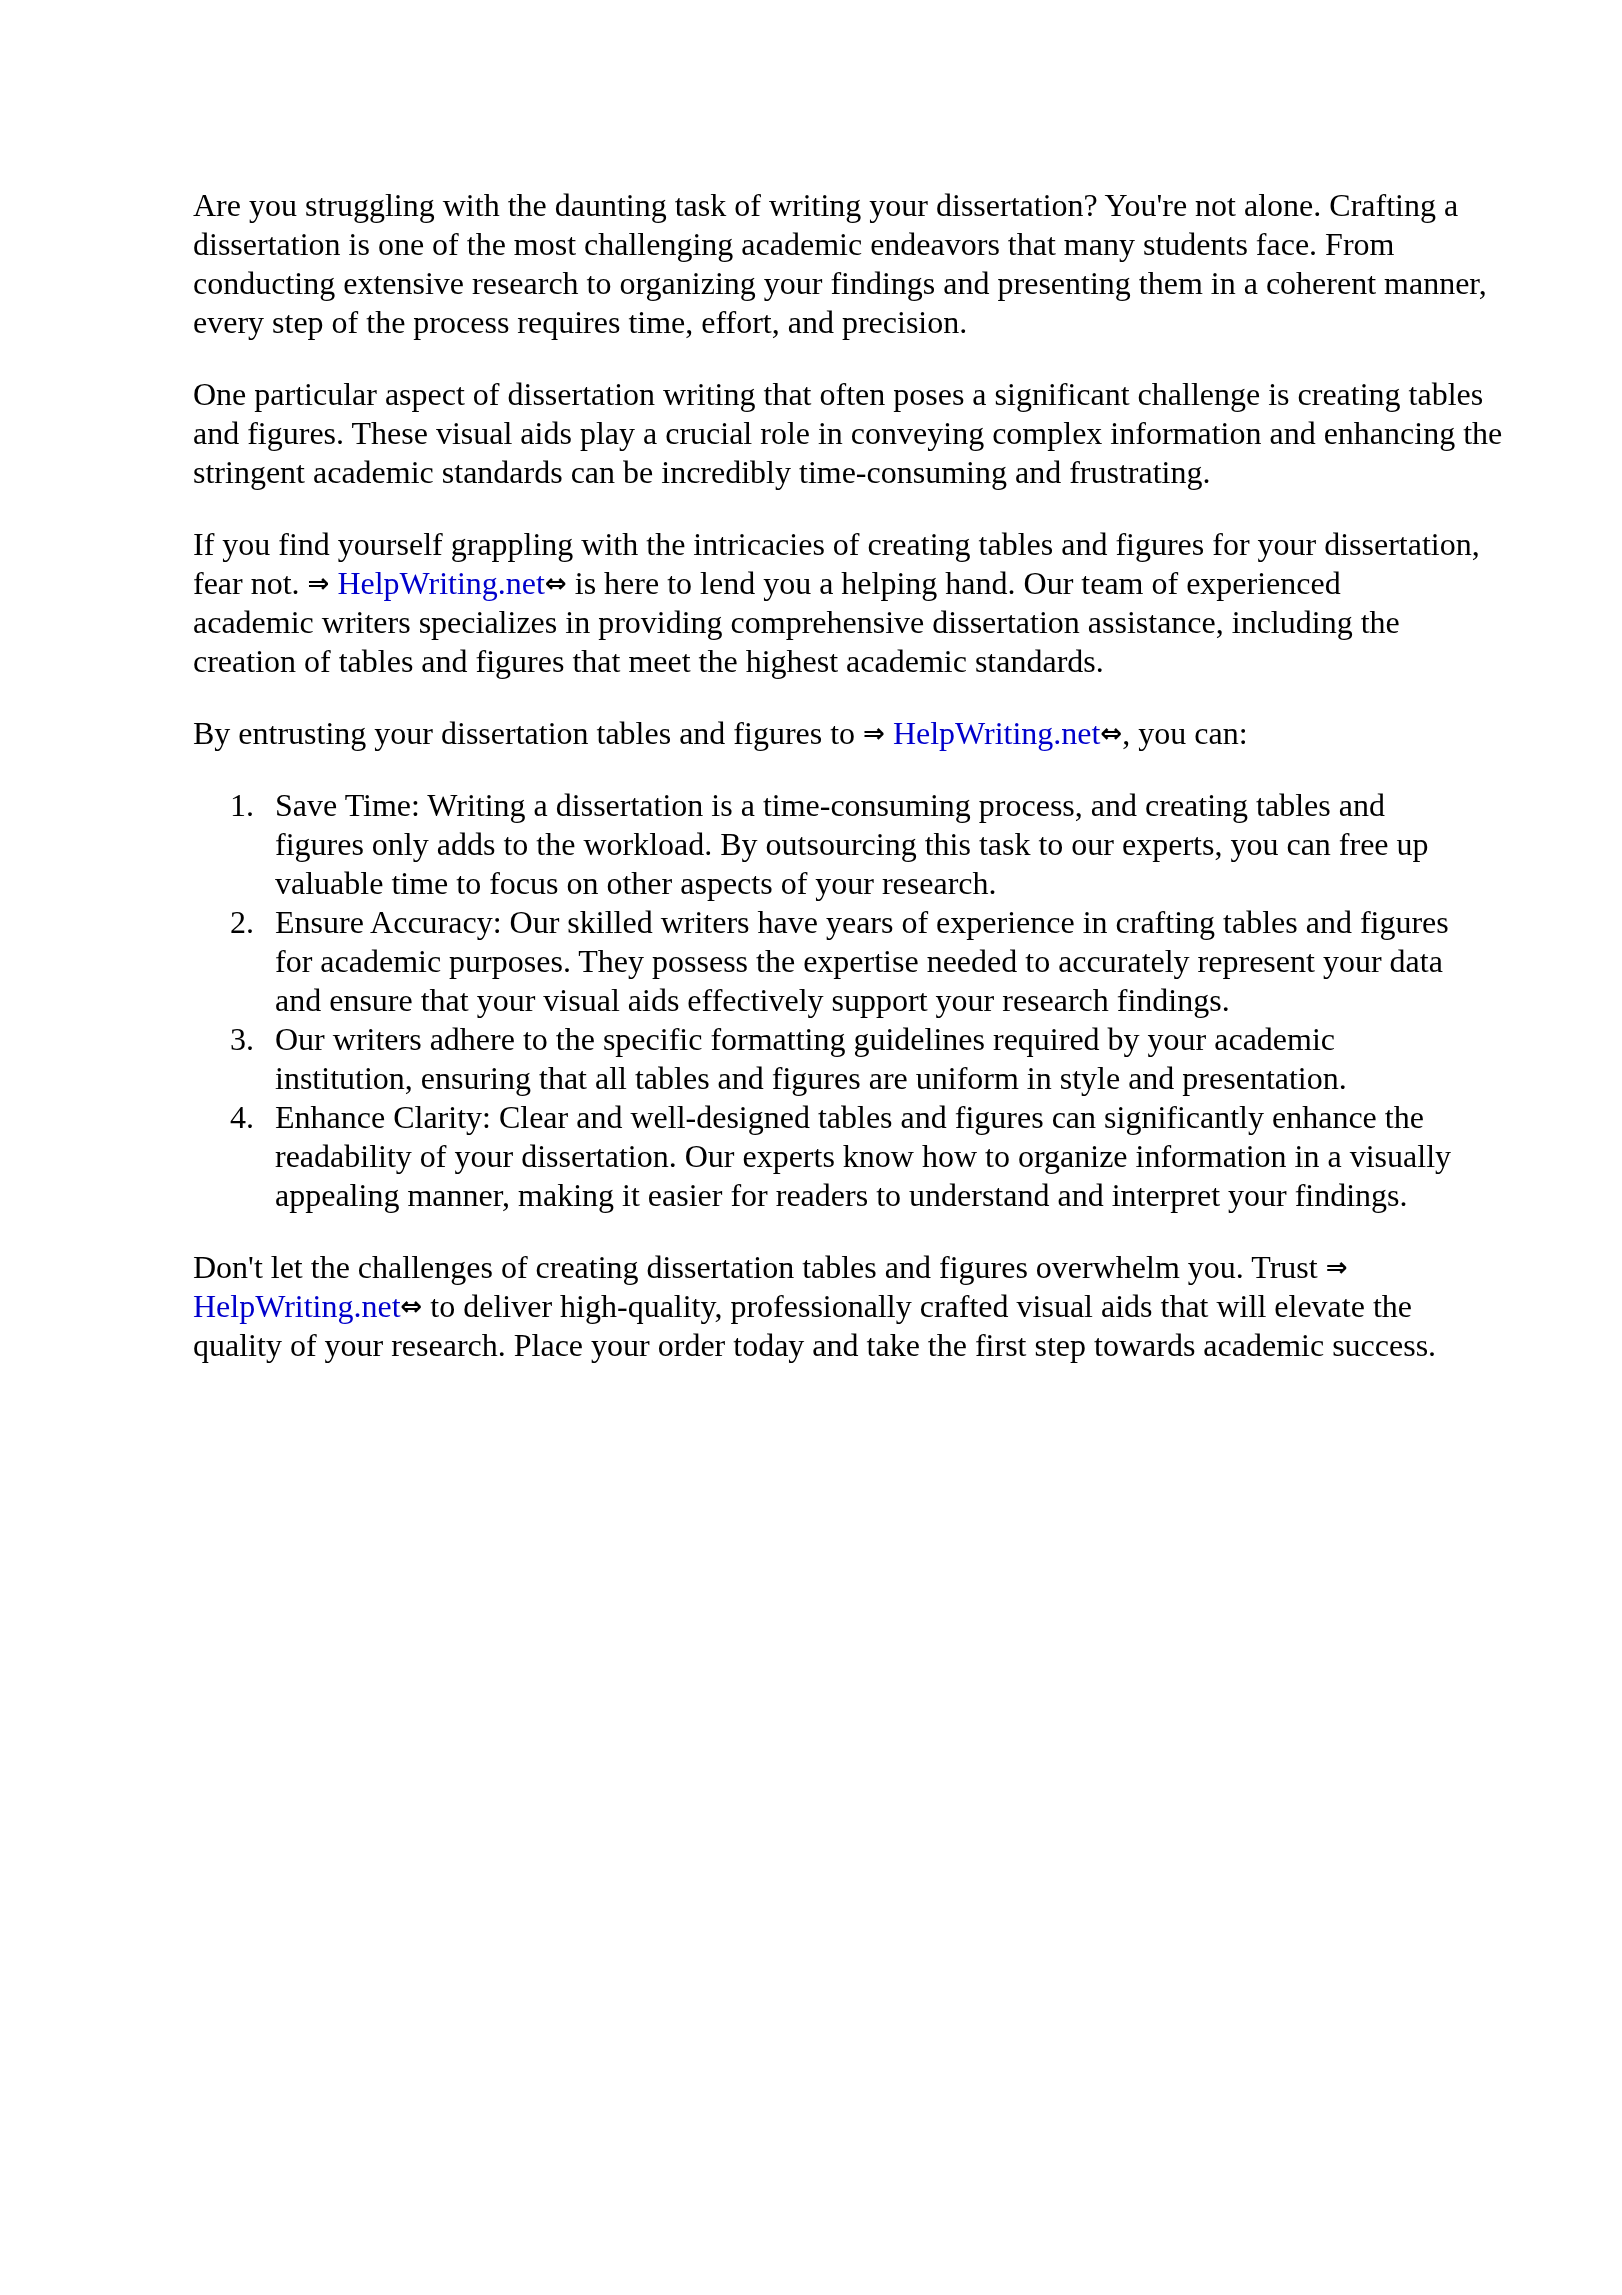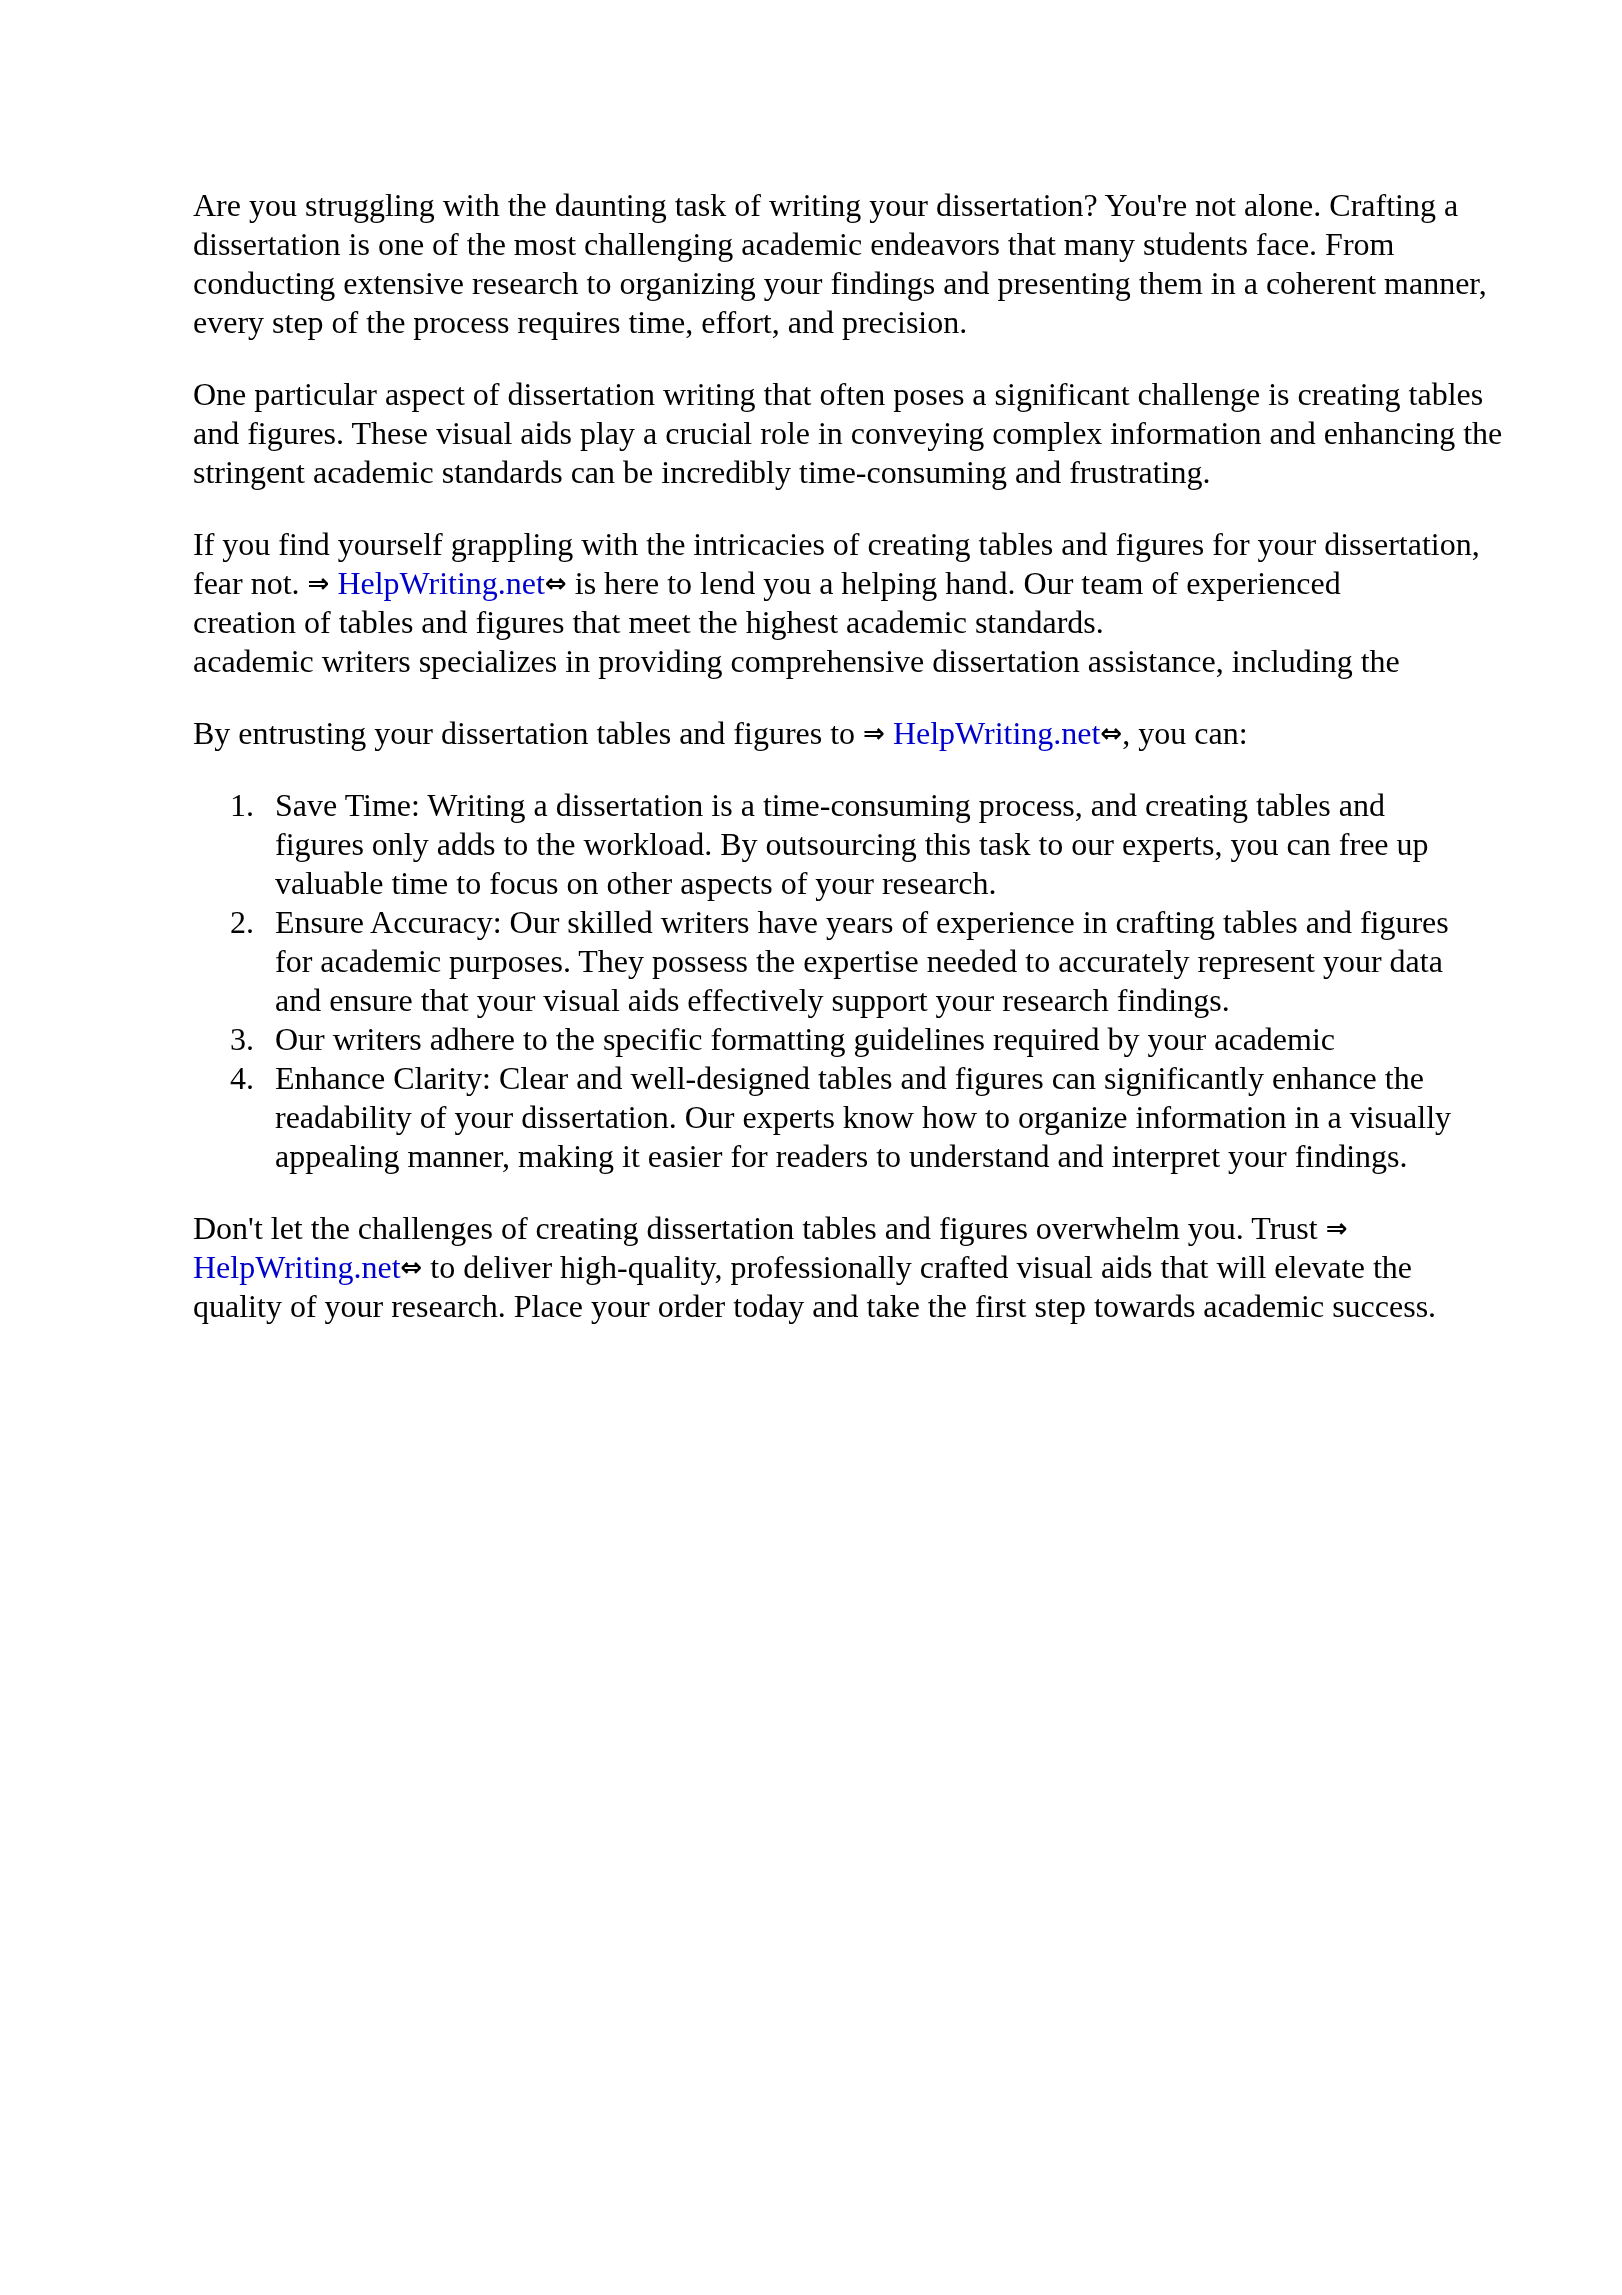--- a/index.html
+++ b/index.html
@@ -76,22 +76,22 @@
 
   <p class="para">
     <span class="line">One particular aspect of dissertation writing that often poses a significant challenge is creating tables</span>
     <span class="line">and figures. These visual aids play a crucial role in conveying complex information and enhancing the</span>
     <span class="line">stringent academic standards can be incredibly time-consuming and frustrating.</span>
   </p>
 
   <p class="para">
     <span class="line">If you find yourself grappling with the intricacies of creating tables and figures for your dissertation,</span>
     <span class="line"><span>fear not. </span><span class="arrow">⇒</span> <a class="link" style="color: rgb(0, 0, 204);">HelpWriting.net</a><span class="arrow">⇔</span><span> is here to lend you a helping hand. Our team of experienced</span></span>
+    <span class="line">academic writers specializes in providing comprehensive dissertation assistance, including the</span>
     <span class="line">creation of tables and figures that meet the highest academic standards.</span>
-    <span class="line">academic writers specializes in providing comprehensive dissertation assistance, including the</span>
   </p>
 
   <p class="para">
     <span class="line"><span>By entrusting your dissertation tables and figures to </span><span class="arrow">⇒</span> <a class="link" style="color: rgb(0, 0, 204);">HelpWriting.net</a><span class="arrow">⇔</span><span>, you can:</span></span>
   </p>
 
   <ol class="list">
     <li>
       <span class="num">1.</span>
       <span class="line">Save Time: Writing a dissertation is a time-consuming process, and creating tables and</span>
@@ -100,20 +100,21 @@
     </li>
     <li>
       <span class="num">2.</span>
       <span class="line">Ensure Accuracy: Our skilled writers have years of experience in crafting tables and figures</span>
       <span class="line">for academic purposes. They possess the expertise needed to accurately represent your data</span>
       <span class="line">and ensure that your visual aids effectively support your research findings.</span>
     </li>
     <li>
       <span class="num">3.</span>
       <span class="line">Our writers adhere to the specific formatting guidelines required by your academic</span>
+      <span class="line">institution, ensuring that all tables and figures are uniform in style and presentation.</span>
     </li>
     <li>
       <span class="num">4.</span>
       <span class="line">Enhance Clarity: Clear and well-designed tables and figures can significantly enhance the</span>
       <span class="line">readability of your dissertation. Our experts know how to organize information in a visually</span>
       <span class="line">appealing manner, making it easier for readers to understand and interpret your findings.</span>
     </li>
   </ol>
 
   <p class="para">

